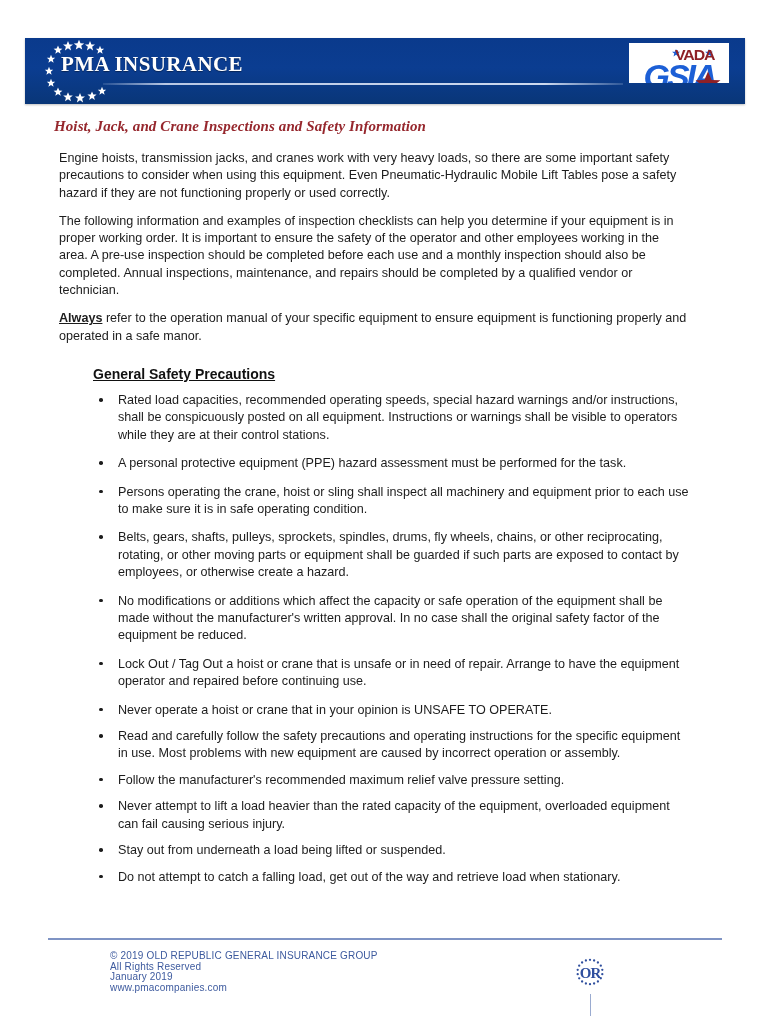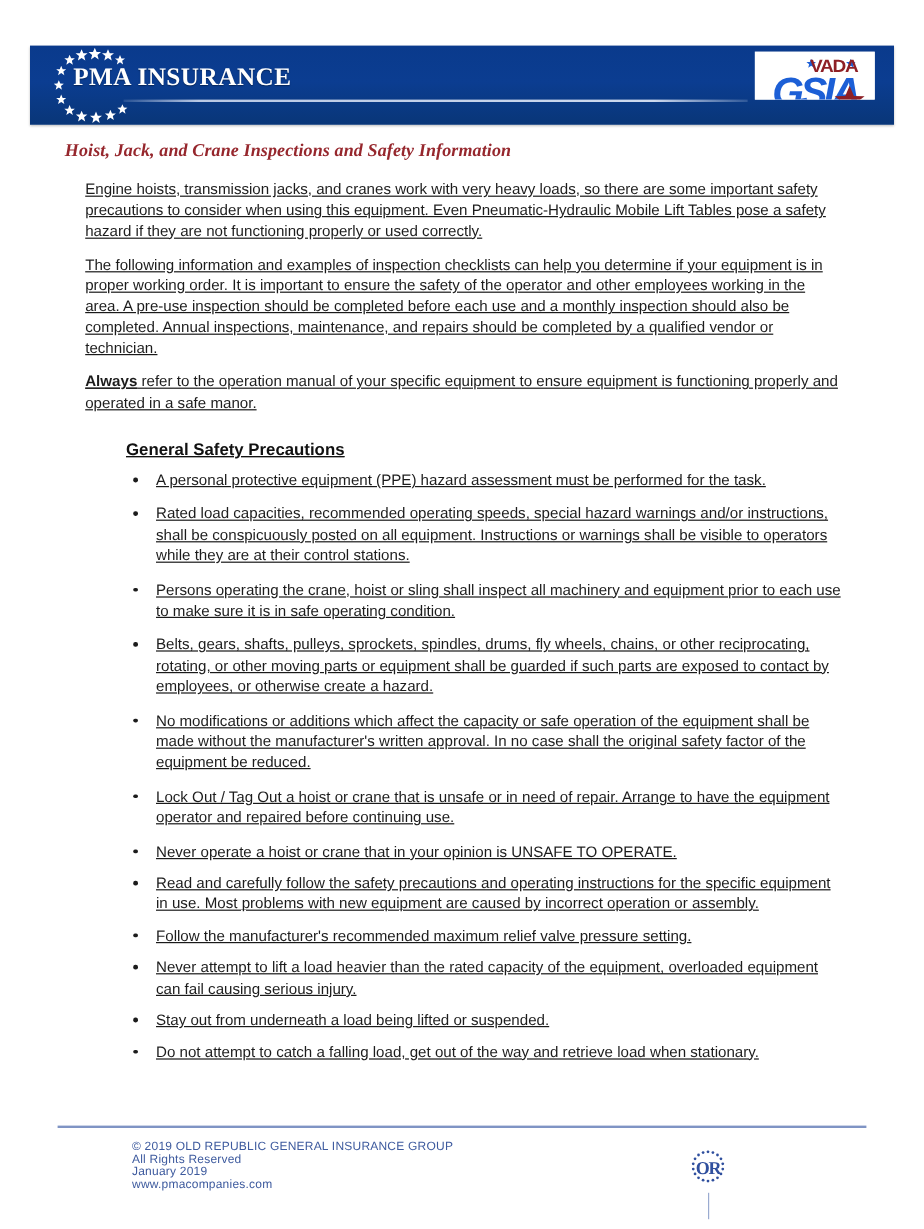--- a/index.html
+++ b/index.html
@@ -89,24 +89,23 @@
     font-style: italic;
     font-weight: bold;
     font-size: 15px;
     color: #96272d;
     letter-spacing: 0.1px;
     white-space: nowrap;
   }
 
   .content {
     position: absolute;
-    left: 71px;
+    left: 59px;
     top: 150px;
     width: 630px;
-    text-decoration: underline;
   }
 
   .para {
     font-size: 12.6px;
     line-height: 17.3px;
     color: #1c1c1c;
     margin: 0 0 11px 0;
     text-align: left;
   }
   .para .strong-ul {
@@ -280,22 +279,22 @@
   <div class="content">
 
     <p class="para">Engine hoists, transmission jacks, and cranes work with very heavy loads, so there are some important safety precautions to consider when using this equipment. Even Pneumatic-Hydraulic Mobile Lift Tables pose a safety hazard if they are not functioning properly or used correctly.</p>
     <p class="para">The following information and examples of inspection checklists can help you determine if your equipment is in proper working order. It is important to ensure the safety of the operator and other employees working in the area. A pre-use inspection should be completed before each use and a monthly inspection should also be completed. Annual inspections, maintenance, and repairs should be completed by a qualified vendor or technician.</p>
 
     <p class="para"><span class="strong-ul">Always</span><span> refer to the operation manual of your specific equipment to ensure equipment is functioning properly and operated in a safe manor.</span></p>
 
     <div class="section-head">General Safety Precautions</div>
 
     <ul class="bullets">
+      <li><span class="bullet-dot"></span><span>Rated load capacities, recommended operating speeds, special hazard warnings and/or instructions, shall be conspicuously posted on all equipment.  Instructions or warnings shall be visible to operators while they are at their control stations.</span></li>
       <li><span class="bullet-dot"></span><span>A personal protective equipment (PPE) hazard assessment must be performed for the task.</span></li>
-      <li><span class="bullet-dot"></span><span>Rated load capacities, recommended operating speeds, special hazard warnings and/or instructions, shall be conspicuously posted on all equipment.  Instructions or warnings shall be visible to operators while they are at their control stations.</span></li>
       <li><span class="bullet-dot"></span><span>Persons operating the crane, hoist or sling shall inspect all machinery and equipment prior to each use to make sure it is in safe operating condition.</span></li>
       <li><span class="bullet-dot"></span><span>Belts, gears, shafts, pulleys, sprockets, spindles, drums, fly wheels, chains, or other reciprocating, rotating, or other moving parts or equipment shall be guarded if such parts are exposed to contact by employees, or otherwise create a hazard.</span></li>
       <li><span class="bullet-dot"></span><span>No modifications or additions which affect the capacity or safe operation of the equipment shall be made without the manufacturer's written approval. In no case shall the original safety factor of the equipment be reduced.</span></li>
       <li><span class="bullet-dot"></span><span>Lock Out / Tag Out a hoist or crane that is unsafe or in need of repair.  Arrange to have the equipment operator and repaired before continuing use.</span></li>
       <li class="tight"><span class="bullet-dot"></span><span>Never operate a hoist or crane that in your opinion is UNSAFE TO OPERATE.</span></li>
       <li class="tight"><span class="bullet-dot"></span><span>Read and carefully follow the safety precautions and operating instructions for the specific equipment in use. Most problems with new equipment are caused by incorrect operation or assembly.</span></li>
       <li class="tight"><span class="bullet-dot"></span><span>Follow the manufacturer's recommended maximum relief valve pressure setting.</span></li>
       <li class="tight"><span class="bullet-dot"></span><span>Never attempt to lift a load heavier than the rated capacity of the equipment, overloaded equipment can fail causing serious injury.</span></li>
       <li class="tight"><span class="bullet-dot"></span><span>Stay out from underneath a load being lifted or suspended.</span></li>
       <li class="tight"><span class="bullet-dot"></span><span>Do not attempt to catch a falling load, get out of the way and retrieve load when stationary.</span></li>

